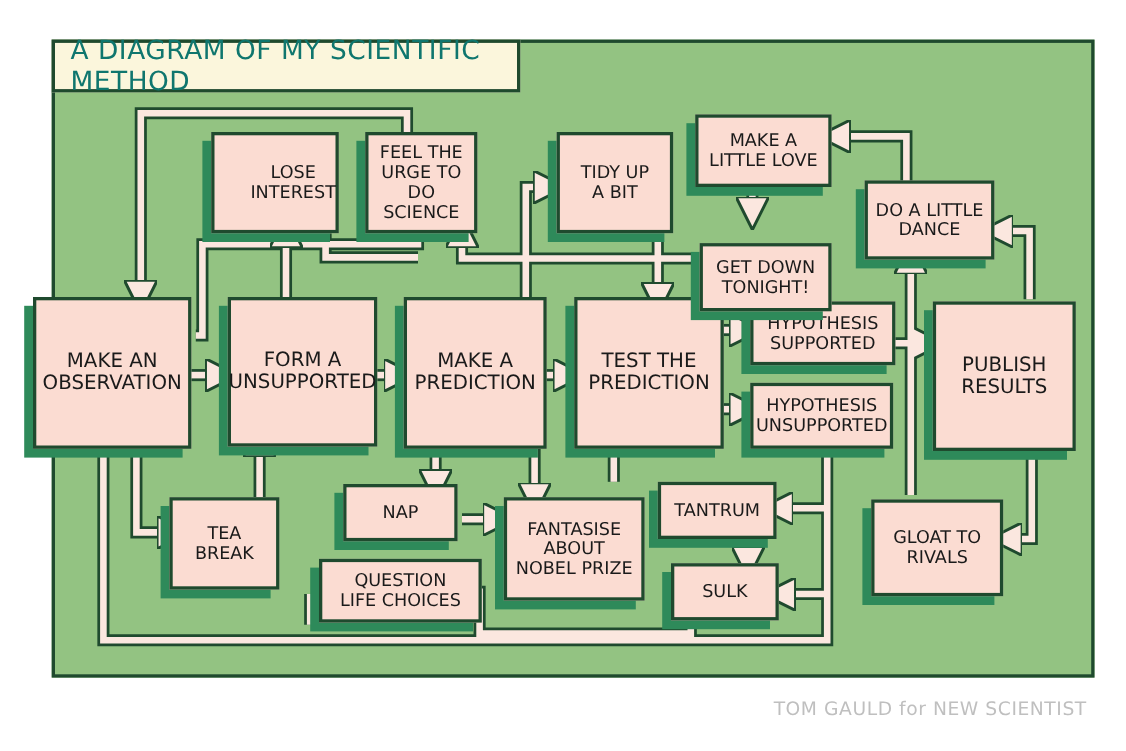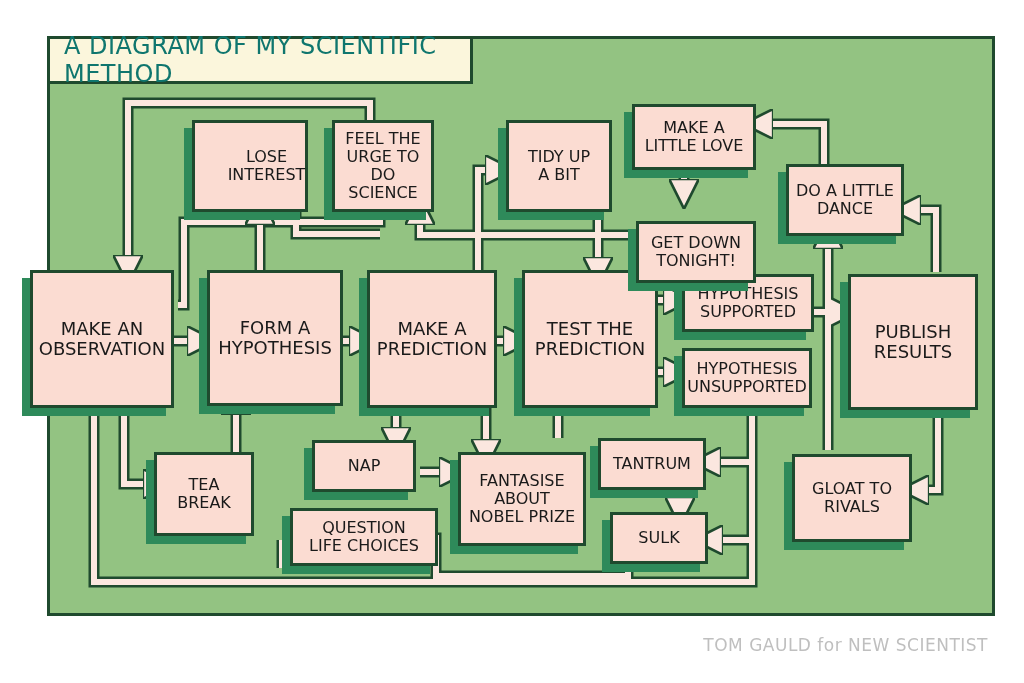--- a/index.html
+++ b/index.html
@@ -128,21 +128,21 @@
       <path d="M680,490 V510" marker-end="url(#ah)"></path>
       <path d="M628,562 V576 H436 V538 H420" marker-end="url(#ah)"></path>
       <path d="M282,540 V568"></path>
     </g>
   </g>
 </svg>
 
 <div class="node big" style="left:30px;top:270px;width:144px;height:138px;">MAKE AN
 OBSERVATION</div>
 <div class="node big" style="left:207px;top:270px;width:136px;height:136px;">FORM A
-HYPOTHESIS</div>
+UNSUPPORTED</div>
 <div class="node big" style="left:367px;top:270px;width:130px;height:138px;">MAKE A
 PREDICTION</div>
 <div class="node big" style="left:522px;top:270px;width:136px;height:138px;">TEST THE
 PREDICTION</div>
 <div class="node" style="left:682px;top:274px;width:132px;height:58px;">HYPOTHESIS
 SUPPORTED</div>
 <div class="node" style="left:682px;top:348px;width:130px;height:60px;">HYPOTHESIS
 UNSUPPORTED</div>
 <div class="node big" style="left:848px;top:274px;width:130px;height:136px;">PUBLISH
 RESULTS</div>

